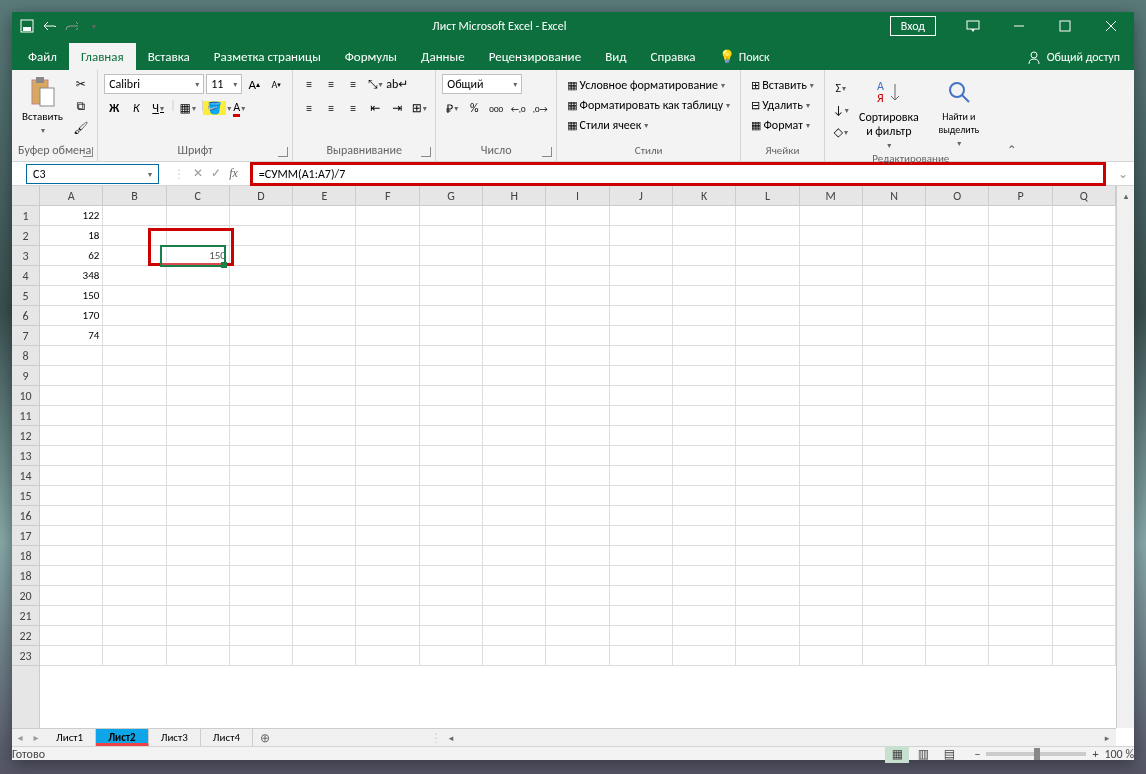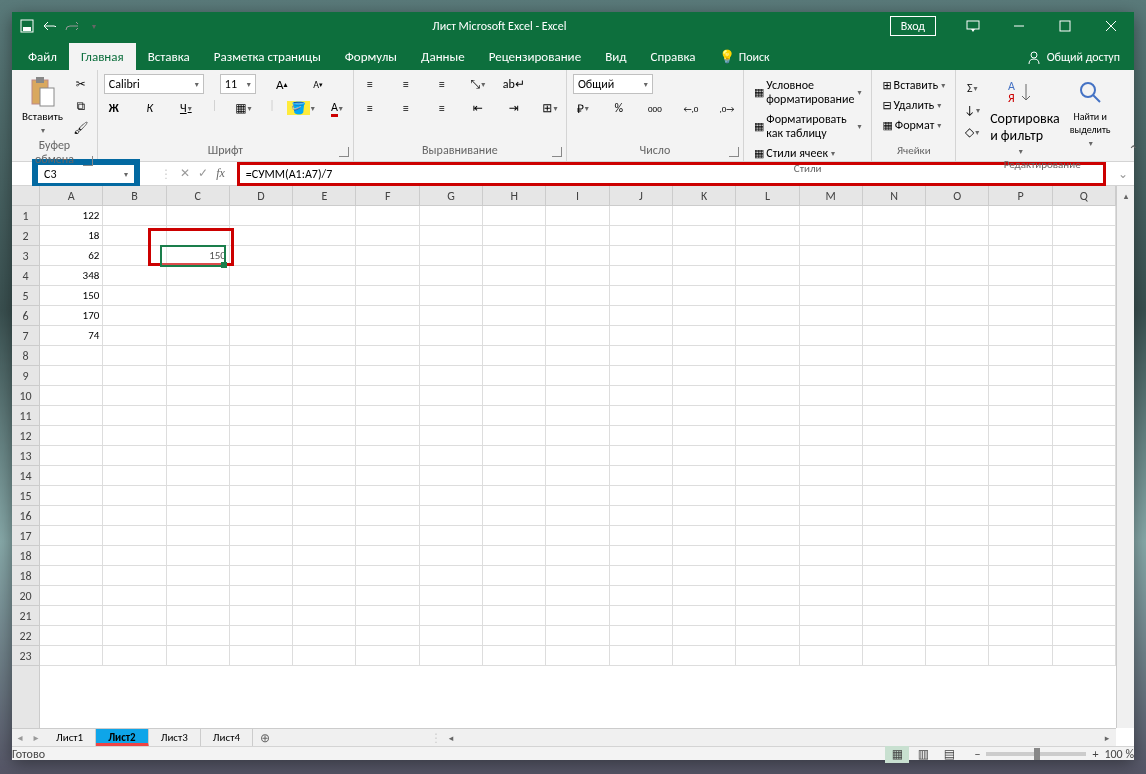--- a/index.html
+++ b/index.html
@@ -18,26 +18,26 @@
 .share{margin-left:auto;color:#fff;padding:6px 14px;display:flex;align-items:center;gap:6px}
 .ribbon{background:#f3f3f3;border-bottom:1px solid #d4d4d4;height:92px;display:flex}
 .grp{border-right:1px solid #d4d4d4;padding:2px 6px;display:flex;flex-direction:column;justify-content:space-between}
 .grp-body{display:flex;gap:4px;flex:1;align-items:flex-start;padding-top:2px}
 .grp-lbl{text-align:center;font-size:11px;color:#666;padding-bottom:2px;position:relative}
 .grp-lbl .launcher{position:absolute;right:-2px;bottom:2px;width:10px;height:10px;border:1px solid #888;border-top:none;border-left:none;font-size:8px}
 .vbtn{display:flex;flex-direction:column;align-items:center;gap:2px;padding:2px 4px;cursor:pointer}
 .vbtn .ic-lg{width:32px;height:32px;display:flex;align-items:center;justify-content:center}
 .hbtn{padding:2px 4px;cursor:pointer;display:flex;align-items:center;gap:2px;font-size:11px}
 .col{display:flex;flex-direction:column;gap:2px}
-.row{display:flex;gap:16px;align-items:flex-start}
+.row{display:flex;gap:2px;align-items:flex-start}
 .sel{border:1px solid #c0c0c0;background:#fff;padding:1px 4px;font-size:11px;height:20px;display:flex;align-items:center;justify-content:space-between}
 .sq{width:20px;height:20px;border:1px solid transparent;display:flex;align-items:center;justify-content:center;cursor:pointer;font-size:12px}
 .dd{font-size:8px;color:#666;margin-left:1px}
 .namebox-row{height:24px;border-bottom:1px solid #d4d4d4;background:#fff;display:flex;align-items:center}
-.namebox{width:108px;border:6px solid #0369a1;padding:2px 6px;margin:2px 20px;display:flex;justify-content:space-between;align-items:center}
+.namebox{width:133px;border:1px solid #0369a1;padding:2px 6px;margin:2px 14px;display:flex;justify-content:space-between;align-items:center}
 .fx-btns{display:flex;gap:8px;padding:0 8px;color:#999}
 .fx-btns span{cursor:pointer}
 .fx-lbl{font-style:italic;font-family:"Times New Roman";color:#666;margin-right:4px}
 .fbar{flex:1;border:3px solid #c00;margin-right:6px;padding:2px 6px;font-size:12px}
 .grid-wrap{flex:1;position:relative;overflow:hidden;background:#fff}
 .colhdrs{position:absolute;top:0;left:28px;right:18px;height:20px;display:flex;background:#e6e6e6;border-bottom:1px solid #ccc}
 .ch{width:64px;text-align:center;border-right:1px solid #ccc;line-height:20px;color:#444}
 .rowhdrs{position:absolute;top:20px;left:0;width:28px;bottom:18px;background:#e6e6e6;border-right:1px solid #ccc}
 .rh{height:20px;text-align:center;border-bottom:1px solid #ccc;line-height:20px;color:#444}
 .corner{position:absolute;top:0;left:0;width:28px;height:20px;background:#e6e6e6;border-right:1px solid #ccc;border-bottom:1px solid #ccc}
@@ -259,21 +259,21 @@
           <span class="sq">◇<span class="dd">▾</span></span>
         </div>
         <div class="vbtn">
           <span class="ic-lg">
               <svg width="28" height="28">
                 <text x="2" y="12" font-size="10" fill="#4472c4">А</text>
                 <text x="2" y="24" font-size="10" fill="#c00">Я</text>
                 <path d="M20 6 L20 22 M16 18 L20 22 L24 18" stroke="#666" fill="none"></path>
               </svg>
             </span>
-          <span style="font-size:14px;width:60px">Сортировка и фильтр</span>
+          <span style="font-size:12px;text-align:center;width:60px">Сортировка и фильтр</span>
             <span class="dd">▾</span>
         </div>
         <div class="vbtn">
           <span class="ic-lg">
               <svg width="28" height="28">
                 <circle cx="12" cy="12" r="7" fill="none" stroke="#4472c4" stroke-width="2"></circle>
                 <line x1="17" y1="17" x2="24" y2="24" stroke="#4472c4" stroke-width="2"></line>
               </svg>
             </span>
           <span style="font-size:10px;text-align:center;width:56px">Найти и выделить</span>

